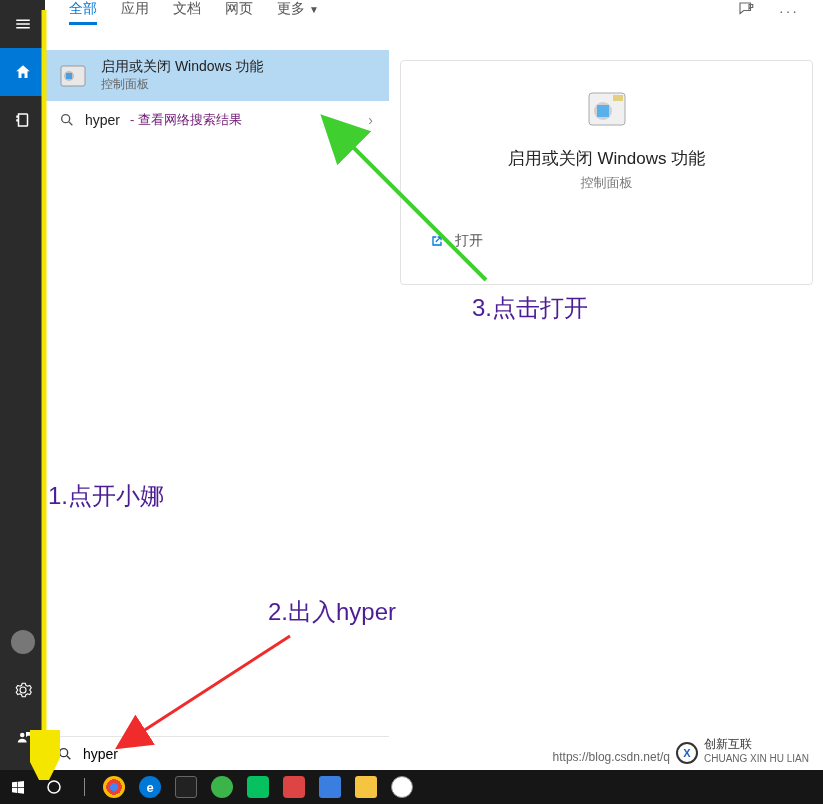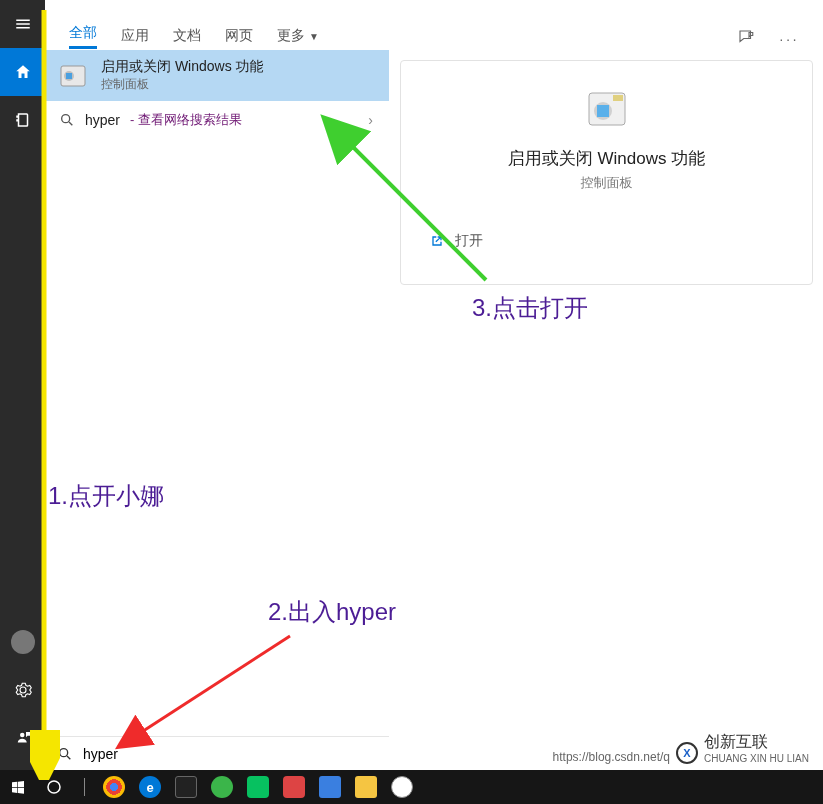--- a/index.html
+++ b/index.html
@@ -6,21 +6,21 @@
     body { width: 823px; height: 804px; background: #fff; position: relative; overflow: hidden; }
     
     .sidebar { position: absolute; left: 0; top: 0; width: 45px; height: 770px; background: #2b2b2b; display: flex; flex-direction: column; }
     .sidebar-top { display: flex; flex-direction: column; }
     .sidebar-bottom { margin-top: auto; display: flex; flex-direction: column; padding-bottom: 8px; }
     .side-item { width: 45px; height: 48px; display: flex; align-items: center; justify-content: center; color: #fff; cursor: pointer; }
     .side-item.active { background: #0078d7; }
     .side-item svg { width: 18px; height: 18px; fill: #fff; }
     .avatar-dot { width: 24px; height: 24px; border-radius: 50%; background: #777; }
     
-    .tabs-bar { position: absolute; left: 45px; top: 0; right: 0; height: 50px; display: flex; align-items: flex-end; padding-left: 24px; gap: 24px; font-size: 14px; color: #555; border-bottom: 1px solid rgba(0,0,0,0); }
+    .tabs-bar { position: absolute; left: 45px; top: 0; right: 0; height: 50px; display: flex; align-items: flex-start; padding-left: 24px; gap: 24px; font-size: 14px; color: #555; border-bottom: 1px solid rgba(0,0,0,0); }
     .tab { padding-bottom: 4px; cursor: pointer; display: flex; align-items: center; gap: 4px; }
     .tab.active { color: #0078d7; border-bottom: 3px solid #0078d7; }
     .tabs-right { margin-left: auto; display: flex; align-items: center; gap: 24px; padding-right: 24px; color: #666; }
     .tabs-right svg { width: 18px; height: 18px; fill: #666; }
     
     .results-panel { position: absolute; left: 45px; top: 50px; width: 344px; bottom: 68px; background: #fff; }
     .section-header { padding: 8px 12px 6px; font-size: 12px; color: #333; font-weight: 500; }
     .result-item { display: flex; align-items: center; padding: 8px 12px; gap: 12px; cursor: pointer; position: relative; }
     .result-item.selected { background: #b5d8f3; }
     .result-icon { width: 32px; height: 32px; display: flex; align-items: center; justify-content: center; }
@@ -231,16 +231,16 @@
         <path d="M0,0 L12,6 L0,12 z" fill="#3fcf2f"></path>
       </marker>
     </defs>
   <line x1="170" y1="170" x2="10" y2="10" stroke="#3fcf2f" stroke-width="4" marker-end="url(#ah-g)"></line>
 </svg>
 
 <div class="watermark">
   <span>https://blog.csdn.net/q</span>
   <div class="logo">X</div>
   <div>
-    <div style="font-size:16px;color:#333;">创新互联</div>
+    <div style="font-size:12px;color:#333;">创新互联</div>
     <div class="cn">CHUANG XIN HU LIAN</div>
   </div>
 </div>
 
 </body></html>

